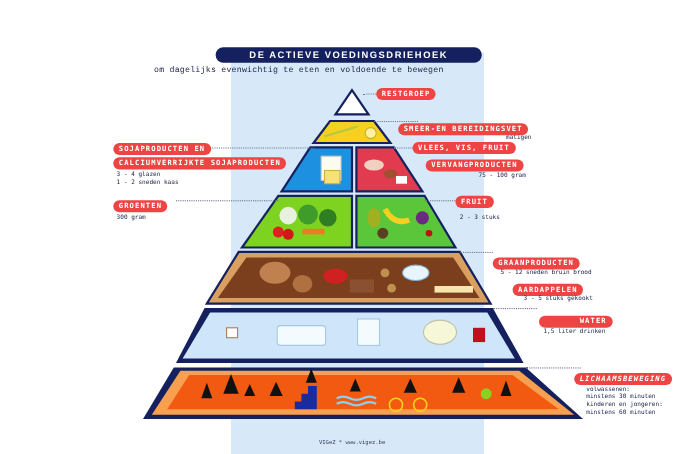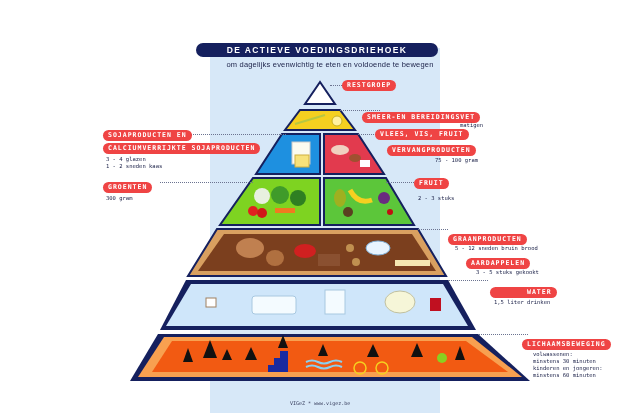--- a/index.html
+++ b/index.html
@@ -1,21 +1,21 @@
 <!DOCTYPE html>
 <html><head>
 <meta charset="utf-8">
 <style>
   html,body{margin:0;padding:0;background:#ffffff;}
   body{width:620px;height:413px;position:relative;overflow:hidden;font-family:"DejaVu Sans",sans-serif;}
   .bgcol{position:absolute;left:210px;top:48px;width:230px;height:365px;background:#d7e8f8;}
   .pill{position:absolute;background:#ef4444;color:#fff;border-radius:7px;font-size:6.5px;font-weight:bold;letter-spacing:1px;padding:1px 5px;line-height:9px;white-space:nowrap;font-family:"DejaVu Sans Mono",monospace;}
   .note{position:absolute;color:#1b2148;font-size:5.5px;line-height:7px;white-space:nowrap;font-family:"DejaVu Sans Mono",monospace;}
   .title-pill{position:absolute;left:196px;top:43px;width:242px;height:14px;border-radius:8px;background:#15205e;color:#fff;font-size:8.5px;font-weight:bold;letter-spacing:1.4px;text-align:center;line-height:14px;font-family:Liberation Sans, sans-serif;}
-  .subtitle{position:absolute;left:140px;top:60px;width:380px;text-align:center;color:#1b2148;font-size:7.5px;font-family:Liberation Sans, sans-serif;letter-spacing:0.2px;}
+  .subtitle{position:absolute;left:140px;top:60px;width:380px;color:#1b2148;font-size:7.5px;font-family:Liberation Mono, monospace;letter-spacing:0.2px;}
   .dots{position:absolute;height:0;border-top:1px dotted #6b7390;}
   svg{position:absolute;left:0;top:0;}
   .footer{position:absolute;left:290px;top:400px;font-size:5px;color:#3a4060;font-family:"DejaVu Sans Mono",monospace;}
 </style>
 </head>
 <body>
 
 <div class="bgcol"></div>
 
 <div class="title-pill">DE ACTIEVE VOEDINGSDRIEHOEK</div>
@@ -111,21 +111,21 @@
 <div class="pill" style="left:387px;top:145px;">VERVANGPRODUCTEN</div>
 <div class="note" style="left:435px;top:157px;">75 - 100 gram</div>
 <div class="pill" style="left:414px;top:178px;text-align:center;">FRUIT</div>
 <div class="note" style="left:418px;top:195px;">2 - 3 stuks</div>
 <div class="pill" style="left:448px;top:234px;">GRAANPRODUCTEN</div>
 <div class="note" style="left:455px;top:245px;">5 - 12 sneden bruin brood</div>
 <div class="pill" style="left:466px;top:258px;">AARDAPPELEN</div>
 <div class="note" style="left:476px;top:269px;">3 - 5 stuks gekookt</div>
 <div class="pill" style="left:490px;top:287px;padding-left:37px;">WATER</div>
 <div class="note" style="left:494px;top:299px;">1,5 liter drinken</div>
-<div class="pill" style="left:522px;top:339px;">LICHAAMSBEWEGING</div>
+<div class="pill" style="left:522px;top:339px;font-style:italic;">LICHAAMSBEWEGING</div>
 <div class="note" style="left:533px;top:351px;">volwassenen:</div>
 <div class="note" style="left:533px;top:358px;">minstens 30 minuten</div>
 <div class="note" style="left:533px;top:365px;">kinderen en jongeren:</div>
 <div class="note" style="left:533px;top:372px;">minstens 60 minuten</div>
 
 <div class="pill" style="left:103px;top:130px;">SOJAPRODUCTEN EN</div>
 <div class="pill" style="left:103px;top:143px;">CALCIUMVERRIJKTE SOJAPRODUCTEN</div>
 <div class="note" style="left:106px;top:156px;">3 - 4 glazen</div>
 <div class="note" style="left:106px;top:163px;">1 - 2 sneden kaas</div>
 <div class="pill" style="left:103px;top:182px;">GROENTEN</div>

